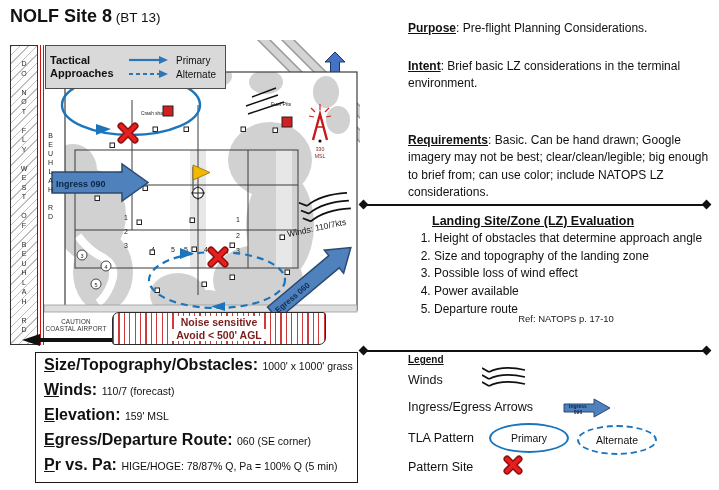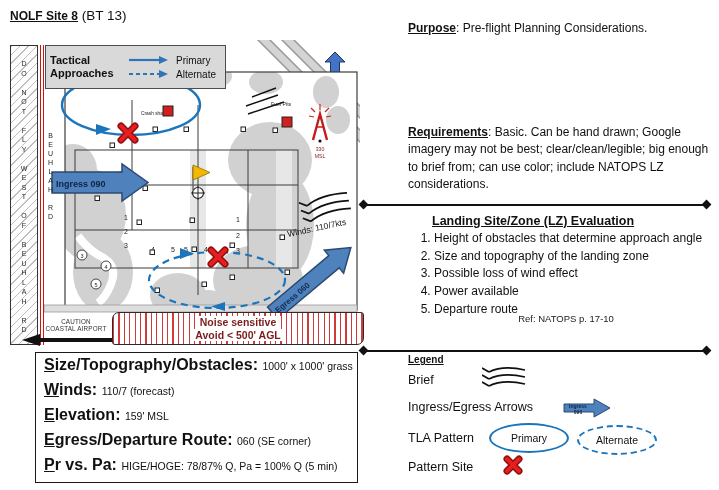--- a/index.html
+++ b/index.html
@@ -1,21 +1,21 @@
 <!DOCTYPE html>
 <html><head>
 <meta charset="utf-8">
 <style>
   html,body{margin:0;padding:0;background:#fff;}
   #page{position:relative;width:719px;height:490px;background:#fff;overflow:hidden;
         font-family:"Liberation Sans",sans-serif;color:#111;}
   .abs{position:absolute;}
   
   .title{left:10px;top:6px;font-size:16px;}
-  .title .main{font-weight:bold;text-decoration:underline;font-size:12px;}
+  .title .main{font-weight:bold;font-size:18px;}
   .title .suffix{font-size:13.5px;}
   
   .map{left:8px;top:40px;width:352px;height:307px;}
   .map svg.canvas{position:absolute;left:0;top:0;}
   svg text{font-family:"Liberation Sans",sans-serif;}
   .hatch-strip{position:absolute;left:2px;top:5px;width:28px;height:300px;border:1px solid #333;
     background:repeating-linear-gradient(135deg,#bfbfbf 0 1px,rgba(0,0,0,0) 1px 6px),#fdfdfd;
     display:flex;justify-content:center;box-sizing:border-box;}
   .vtext{writing-mode:vertical-rl;text-orientation:upright;font-size:7px;letter-spacing:2.5px;
     color:#2a2a2a;padding-top:14px;line-height:1;}
@@ -24,40 +24,40 @@
   .beuhlah{position:absolute;left:39px;top:92px;writing-mode:vertical-rl;text-orientation:upright;
     font-size:7px;letter-spacing:2px;color:#222;}
   .tactical{position:absolute;left:37px;top:5px;width:181px;height:44px;background:#d9d9d9;
     border:1px solid #4d4d4d;box-sizing:border-box;display:flex;align-items:center;gap:4px;padding:2px 4px;}
   .tac-title{width:74px;font-size:11px;font-weight:bold;line-height:1.15;}
   .tac-rows{flex:1;display:flex;flex-direction:column;gap:3px;}
   .tac-row{display:flex;align-items:center;gap:6px;font-size:10px;}
   .caution{position:absolute;left:36px;top:278px;width:64px;text-align:center;font-size:6.3px;
     line-height:1.15;color:#333;letter-spacing:.2px;}
   .caution-arrow{position:absolute;left:12px;top:294px;}
-  .noise{position:absolute;left:104px;top:272px;width:252px;height:33px;border:1.4px solid #2a2a2a;
+  .noise{position:absolute;left:104px;top:272px;width:214px;height:33px;border:1.4px solid #2a2a2a;
     border-radius:7px 3px 7px 3px;box-sizing:border-box;
     background:repeating-linear-gradient(90deg,#cf3a3a 0 1.3px,rgba(0,0,0,0) 1.3px 5.4px),#fff;
     display:flex;flex-direction:column;align-items:center;justify-content:center;}
   .noise span{background:#fff;color:#7b1b1b;font-weight:bold;font-size:10.5px;line-height:1.2;padding:0 5px;}
   
   .info-box{left:35px;top:352px;width:323px;height:131px;border:1.3px solid #1a1a1a;
     box-sizing:border-box;padding:3px 8px 0 8px;}
   .iline{white-space:nowrap;}
   .lead{font-size:16px;font-weight:bold;text-decoration:underline;}
   .ilabel{font-size:16px;font-weight:bold;}
   .ivalue{font-size:10.5px;}
   .iextra{font-size:10.5px;margin:-1px 0 4px 0;}
   .gap{margin-top:7px;}
   
   .rblock{left:408px;width:303px;font-size:12px;line-height:1.45;}
   .ul-bold{font-weight:bold;text-decoration:underline;}
   .purpose{top:20px;}
   .intent{top:58px;width:295px;}
-  .requirements{top:124px;width:303px;}
+  .requirements{top:132px;width:303px;}
   .divider{display:flex;align-items:center;left:360px;width:350px;}
   .dmd{width:7px;height:7px;background:#111;transform:rotate(45deg);flex:0 0 auto;}
   .dline{flex:1;height:2px;background:#111;}
   .div1{top:201px;}
   .div2{top:347px;}
   .lz-head{left:408px;top:214px;font-size:12.5px;font-weight:bold;text-decoration:underline;margin-left:24px;}
   .lz-list{left:404px;top:231px;width:300px;margin:0;padding:0 0 0 30px;font-size:12px;line-height:1.22;}
   .lz-list li{margin-bottom:3px;}
   .ref{left:430px;top:313px;width:272px;text-align:center;font-size:9.5px;color:#222;}
   .legend-head{left:408px;top:354px;font-size:10px;font-weight:bold;text-decoration:underline;}
@@ -309,20 +309,23 @@
     </div>
     <div class="iline gap">
       <span class="lead">P</span><span class="ilabel">r vs. Pa:</span>
       <span class="ivalue">HIGE/HOGE: 78/87% Q, Pa = 100% Q (5 min)</span>
     </div>
   </div>
 
   <div class="abs rblock purpose">
     <span class="ul-bold">Purpose</span><span>: Pre-flight Planning Considerations.</span>
   </div>
+  <div class="abs rblock intent">
+    <span class="ul-bold">Intent</span><span>: Brief basic LZ considerations in the terminal environment.</span>
+  </div>
   <div class="abs rblock requirements">
     <span class="ul-bold">Requirements</span><span>: Basic. Can be hand drawn; Google imagery may not be best; clear/clean/legible; big enough to brief from; can use color; include NATOPS LZ considerations.</span>
   </div>
 
   <div class="abs divider div1">
     <span class="dmd"></span>
     <span class="dline"></span>
     <span class="dmd"></span>
   </div>
 
@@ -336,21 +339,21 @@
   </ol>
   <div class="abs ref">Ref: NATOPS p. 17-10</div>
 
   <div class="abs divider div2">
     <span class="dmd"></span>
     <span class="dline"></span>
     <span class="dmd"></span>
   </div>
 
   <div class="abs legend-head">Legend</div>
-  <div class="abs lg-label lg-winds">Brief</div>
+  <div class="abs lg-label lg-winds">Winds</div>
   <svg class="abs barb-icon" width="46" height="26" viewBox="0 0 46 26">
     <g fill="none" stroke="#111" stroke-width="1.7">
       <path d="M7,6 q14,-7 36,-2"></path>
         <path d="M7,13 q14,-7 36,-2"></path>
         <path d="M7,20 q14,-7 36,-2"></path>
       <line x1="7" y1="6" x2="0" y2="2"></line>
         <line x1="7" y1="13" x2="0" y2="9"></line>
         <line x1="7" y1="20" x2="0" y2="16"></line>
     </g>
   </svg>

